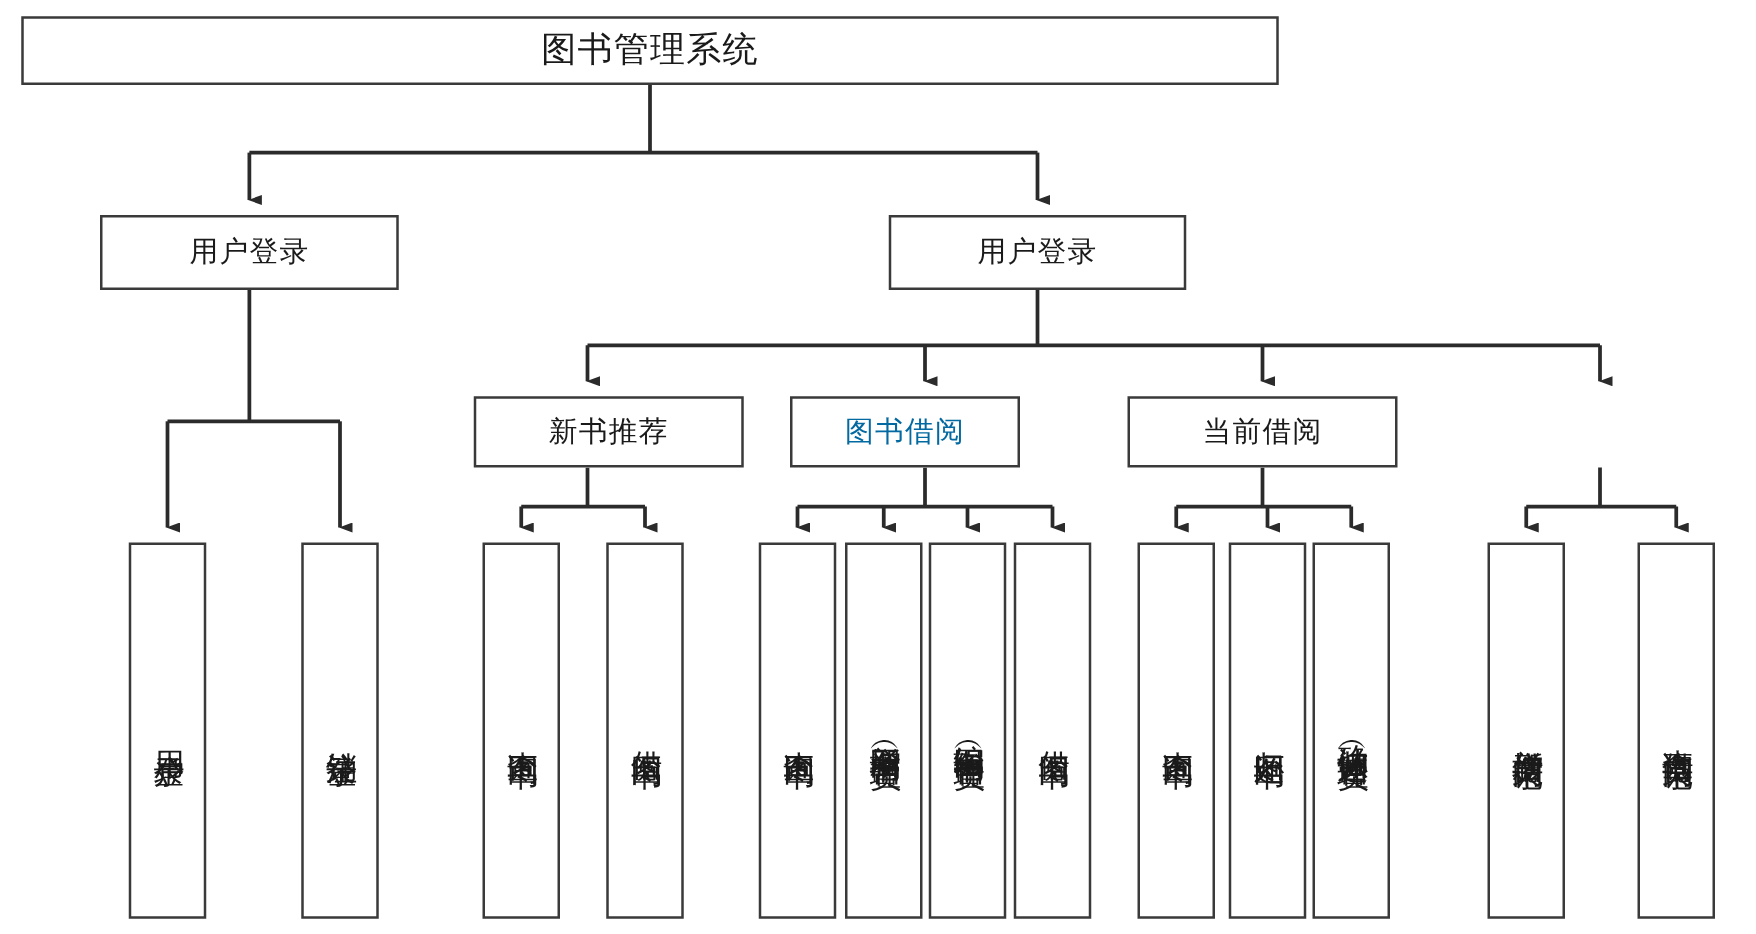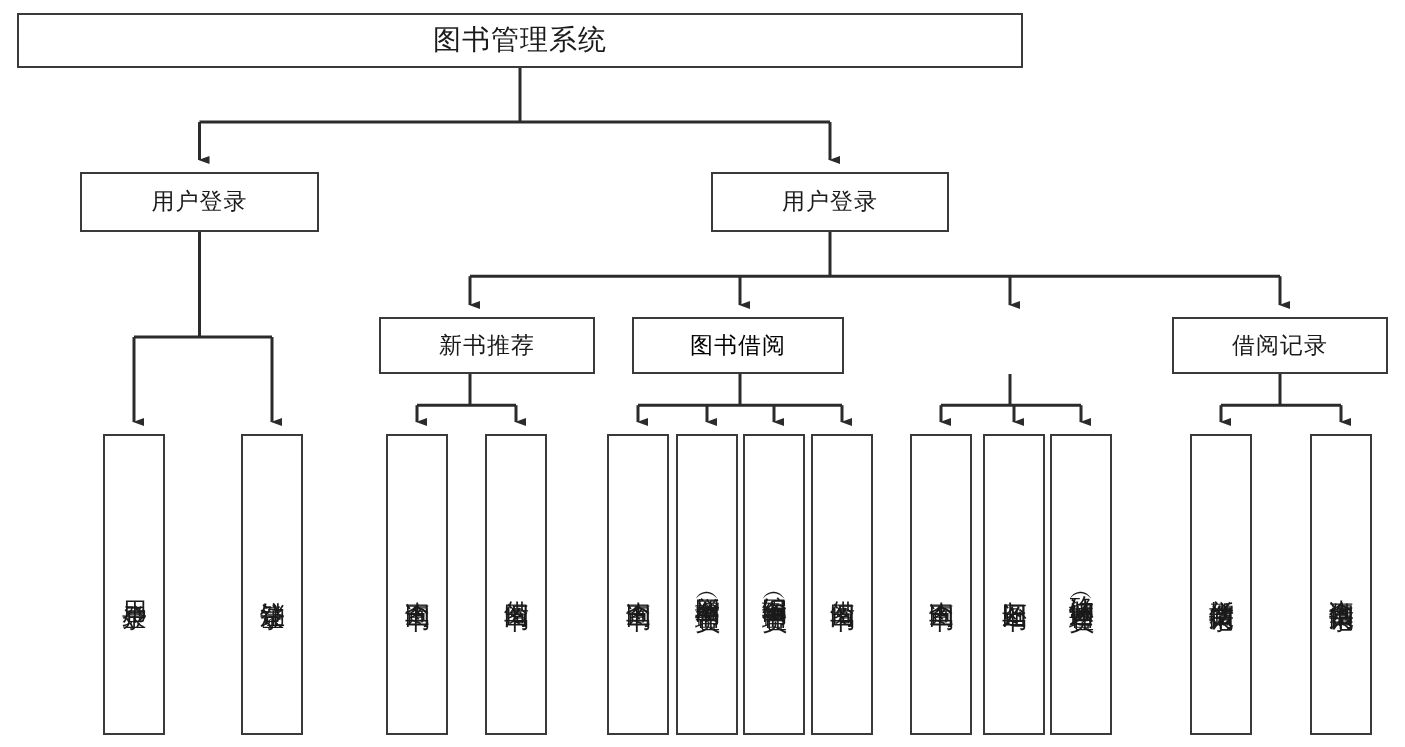--- a/index.html
+++ b/index.html
@@ -128,25 +128,25 @@
   <div class="node horiz" style="left: 80px; top: 172px; width: 239px; height: 60px; border-color: rgb(58, 58, 58); background: rgb(255, 255, 255); color: rgb(26, 26, 26);">
       <span>用户登录</span>
     </div>
   <div class="node horiz" style="left: 711px; top: 172px; width: 238px; height: 60px; border-color: rgb(58, 58, 58); background: rgb(255, 255, 255); color: rgb(26, 26, 26);">
       <span>用户登录</span>
     </div>
 
   <div class="node horiz" style="left: 379px; top: 317px; width: 216px; height: 57px; border-color: rgb(58, 58, 58); background: rgb(255, 255, 255); color: rgb(26, 26, 26);">
       <span>新书推荐</span>
     </div>
-  <div class="node horiz" style="left: 632px; top: 317px; width: 212px; height: 57px; border-color: rgb(58, 58, 58); background: rgb(255, 255, 255); color: #000000;">
+  <div class="node horiz" style="left: 632px; top: 317px; width: 184px; height: 57px; border-color: rgb(58, 58, 58); background: rgb(255, 255, 255); color: #0369a1;">
       <span>图书借阅</span>
     </div>
-  <div class="node horiz" style="left: 1172px; top: 317px; width: 216px; height: 57px; border-color: rgb(58, 58, 58); background: rgb(255, 255, 255); color: rgb(26, 26, 26);">
-      <span>借阅记录</span>
+  <div class="node horiz" style="left: 902px; top: 317px; width: 216px; height: 57px; border-color: rgb(58, 58, 58); background: rgb(255, 255, 255); color: rgb(26, 26, 26);">
+      <span>当前借阅</span>
     </div>
 
   <div class="node vert" style="left: 103px; top: 434px; width: 62px; height: 301px; border-color: rgb(58, 58, 58); background: rgb(255, 255, 255); color: rgb(26, 26, 26);">
       <span class="vlabel">用户登录</span>
     </div>
   <div class="node vert" style="left: 241px; top: 434px; width: 62px; height: 301px; border-color: rgb(58, 58, 58); background: rgb(255, 255, 255); color: rgb(26, 26, 26);">
       <span class="vlabel">注销登录</span>
     </div>
 
   <div class="node vert" style="left: 386px; top: 434px; width: 62px; height: 301px; border-color: rgb(58, 58, 58); background: rgb(255, 255, 255); color: rgb(26, 26, 26);">

